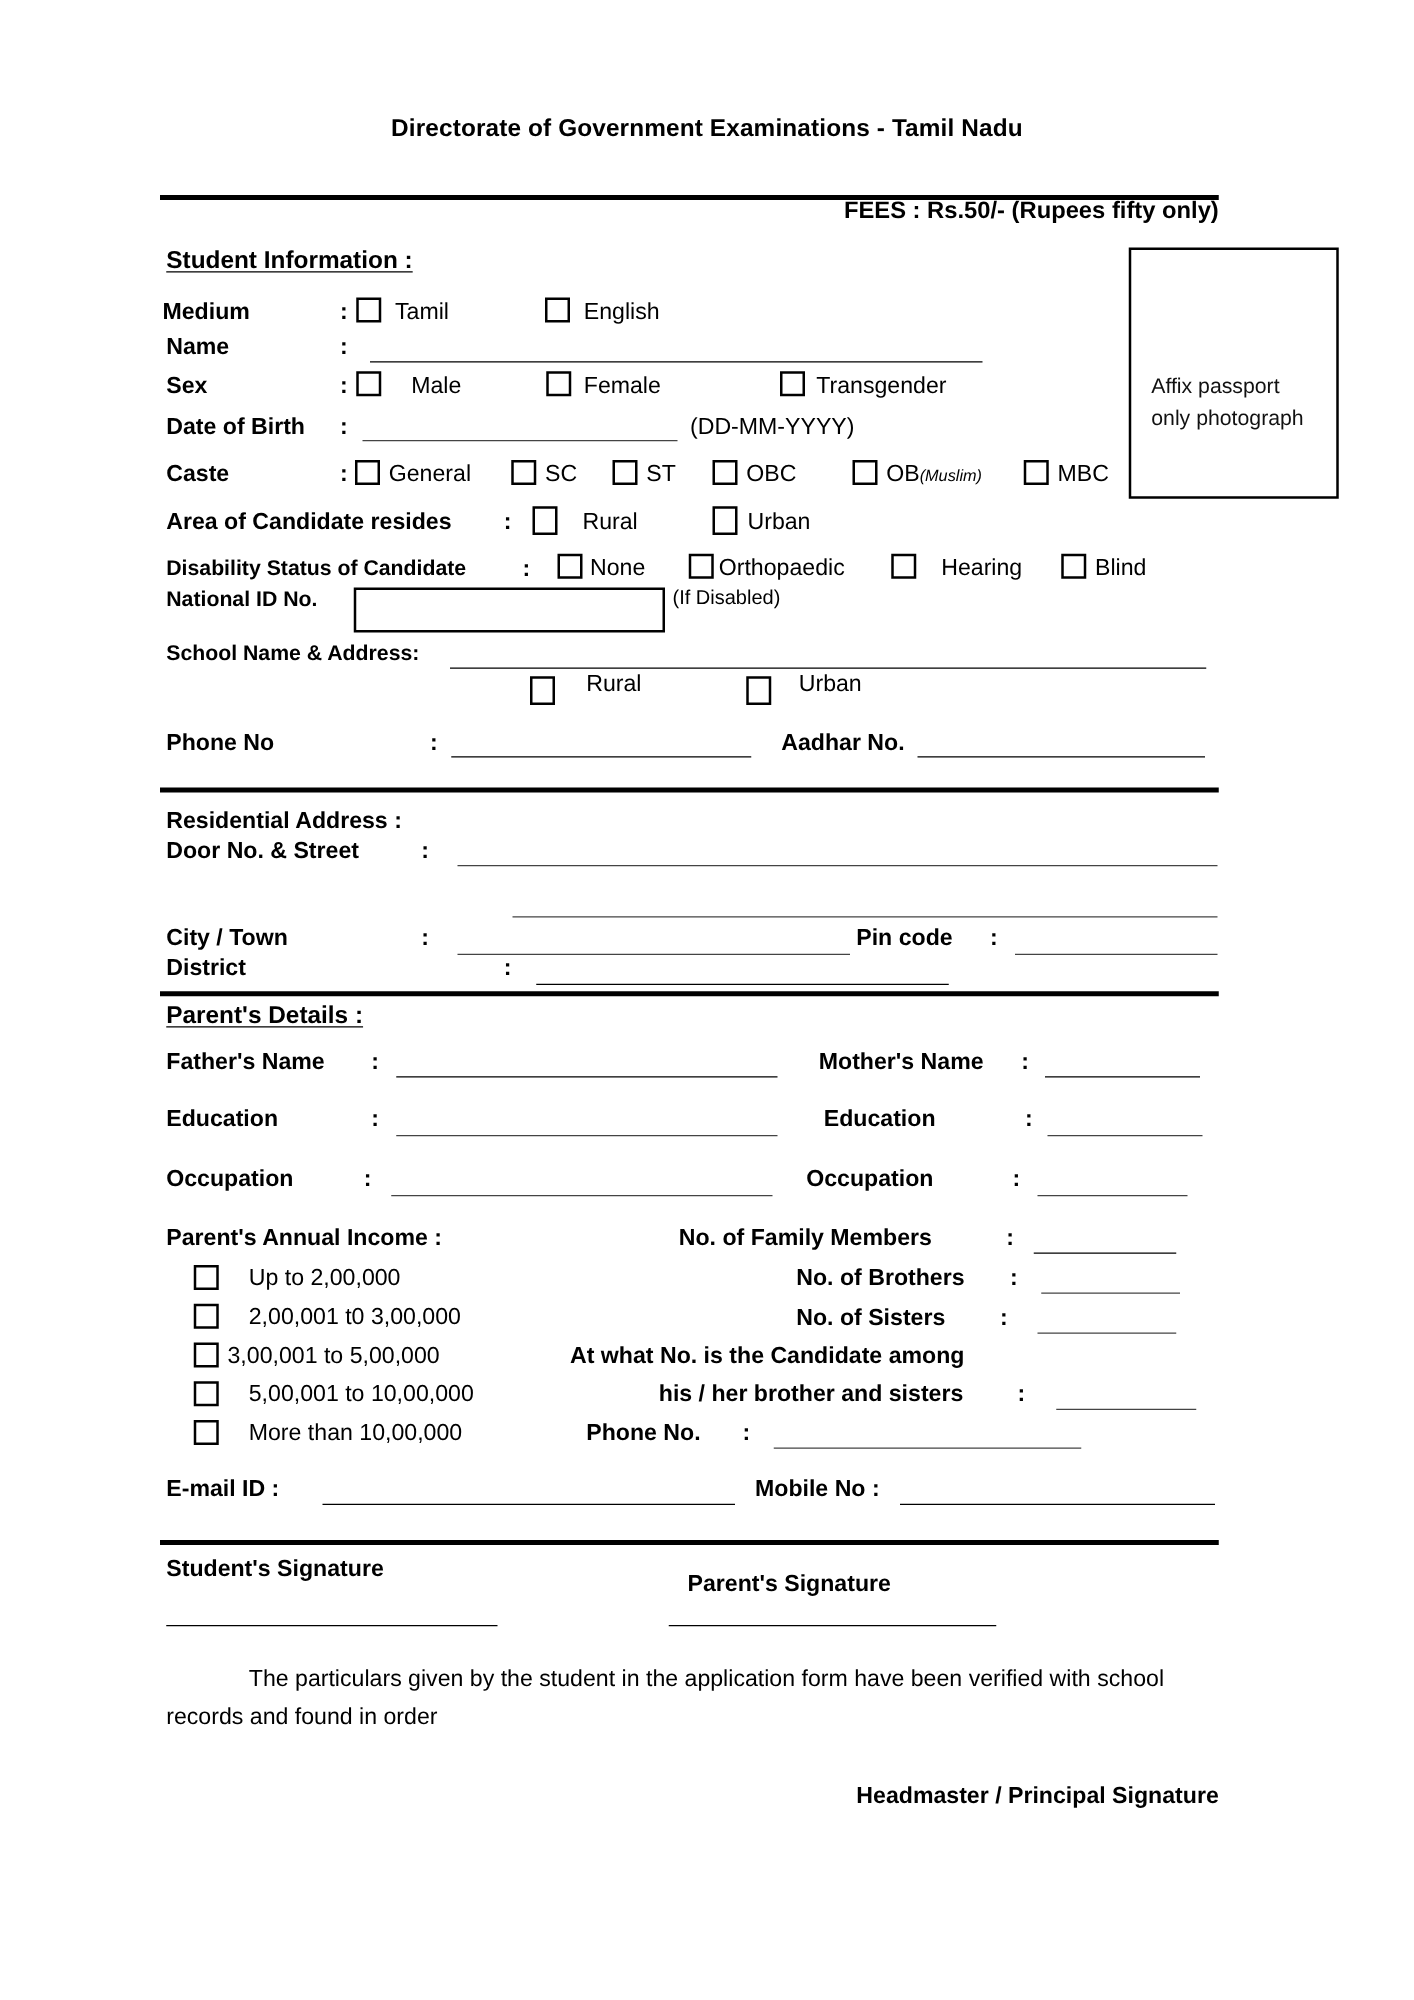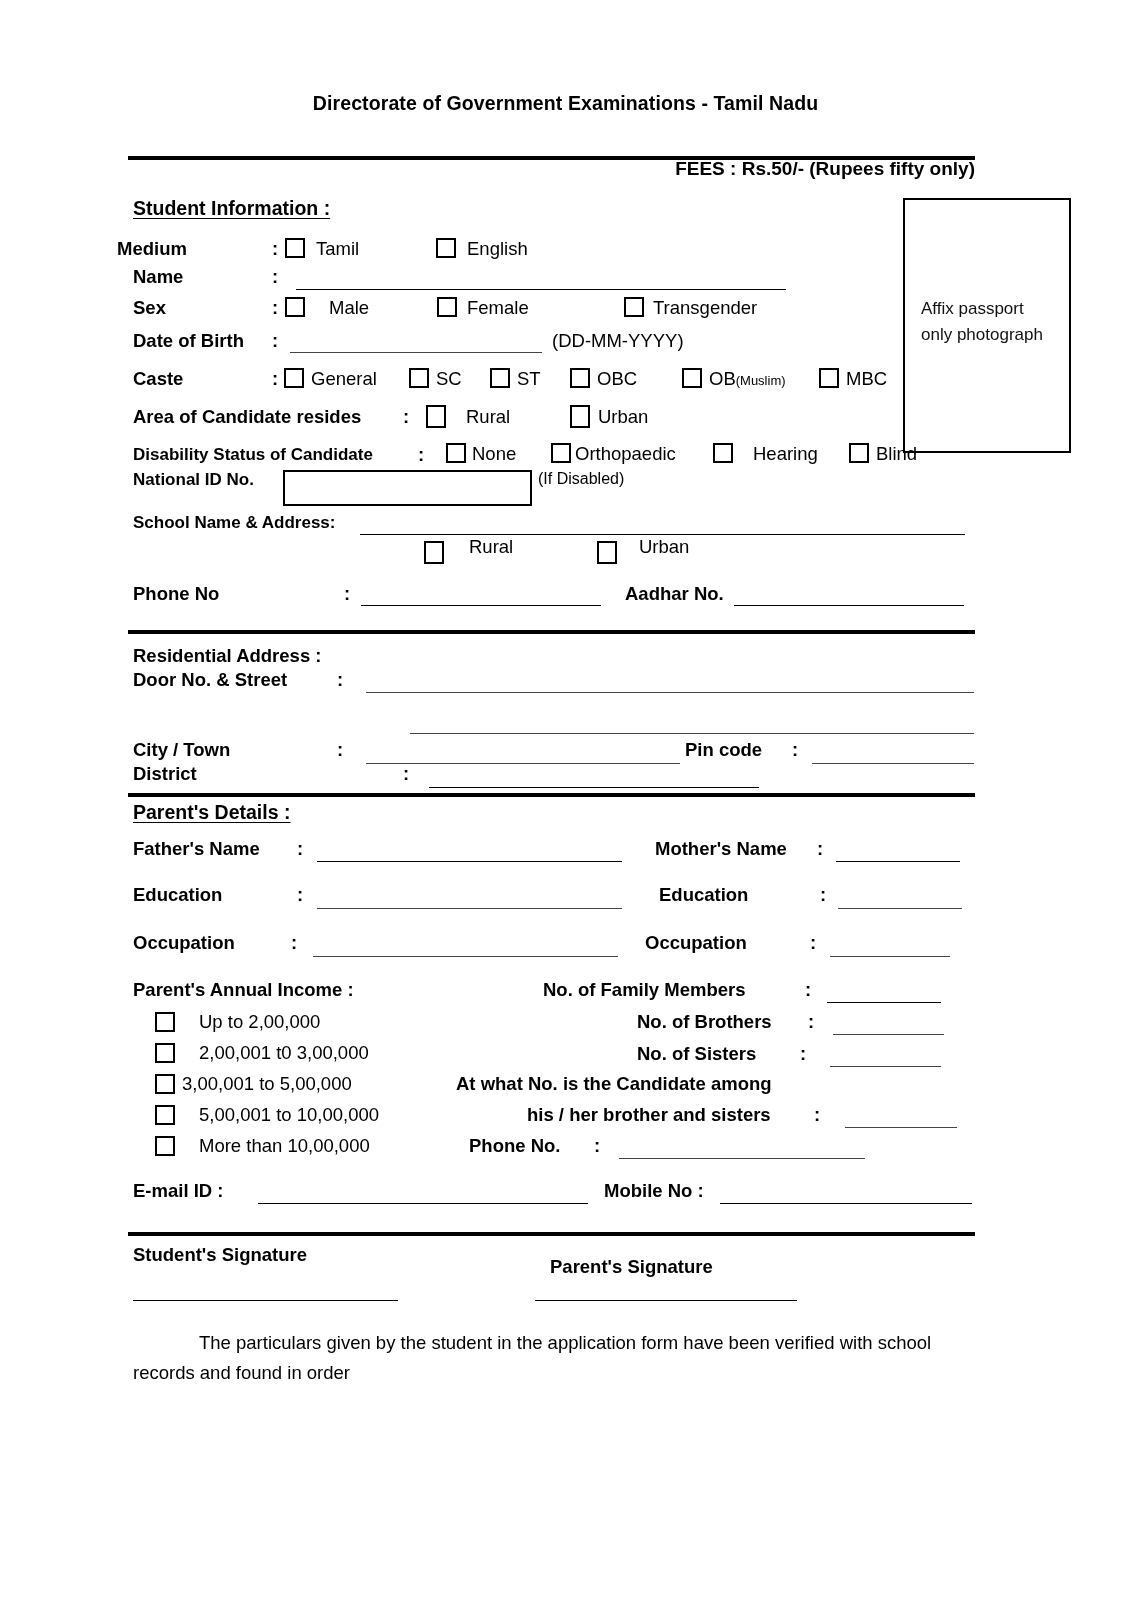--- a/index.html
+++ b/index.html
@@ -107,34 +107,35 @@
   }
   .opt-sm {
     position: absolute;
     font-size: 17.5px;
     font-weight: normal;
     white-space: nowrap;
   }
   .tiny {
     font-size: 13px;
     font-weight: normal;
+    font-style: italic;
   }
   .colon {
     position: absolute;
     font-size: 18.5px;
     font-weight: bold;
   }
 
   
   .photo-box {
     position: absolute;
     left: 903px;
     top: 198px;
     width: 168px;
-    height: 255px;
+    height: 201px;
     border: 2.5px solid #000;
     box-sizing: border-box;
   }
   .photo-text {
     position: absolute;
     left: 16px;
     top: 96px;
     font-size: 17px;
     line-height: 26px;
     color: #111;
@@ -178,21 +179,21 @@
 
   <div class="photo-box">
     <div class="photo-text">
       <div>Affix passport</div>
       <div>only photograph</div>
     </div>
   </div>
 
   <div class="sect-head" style="left:133px; top:197px;">Student Information :</div>
 
-  <div class="lbl" style="left:117px; top:238px;">Medium</div>
+  <div class="lbl" style="left:130px; top:238px;">Medium</div>
   <div class="colon" style="left:272px; top:238px;">:</div>
   <span class="cbox abs" style="left:285px; top:238px;"></span>
   <div class="opt" style="left:316px; top:238px;">Tamil</div>
   <span class="cbox abs" style="left:436px; top:238px;"></span>
   <div class="opt" style="left:467px; top:238px;">English</div>
 
   <div class="lbl" style="left:133px; top:266px;">Name</div>
   <div class="colon" style="left:272px; top:266px;">:</div>
   <div class="rule" style="left:296px; top:289px; width:490px;"></div>
 
@@ -353,15 +354,16 @@
   <div class="lbl" style="left:550px; top:1244px;margin-top:12px;">Parent's Signature</div>
   <div class="rule" style="left:133px; top:1300px; width:265px;"></div>
   <div class="rule" style="left:535px; top:1300px; width:262px;"></div>
 
   <div class="para" style="left:133px; top:1328px;">
     <span class="indent"></span><span>The particulars given by the student in the application form have been verified with</span>
     <span>school records and found in order</span>
   </div>
 
   <div class="right-blk" style="left:560px; top:1423px; width:415px;">
+    <div>Headmaster / Principal Signature</div>
   </div>
 
 </div>
 
 </body></html>

